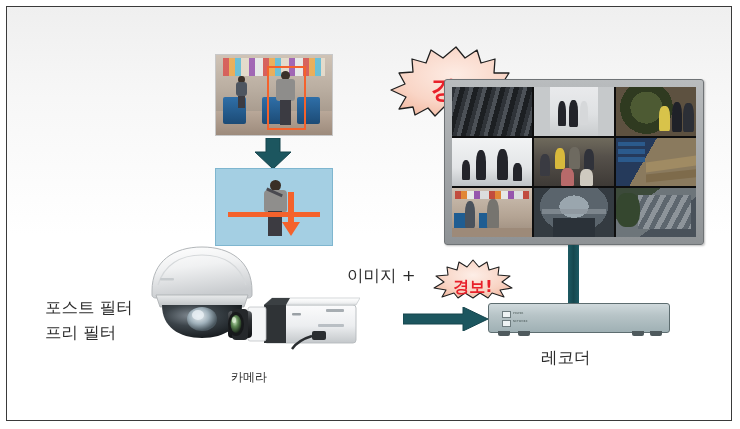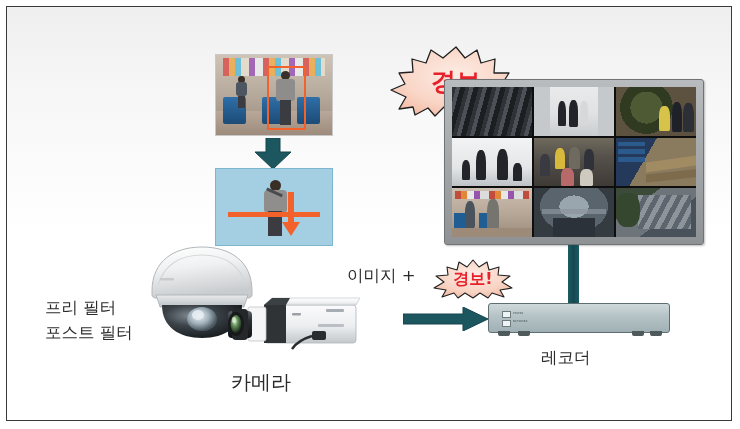--- a/index.html
+++ b/index.html
@@ -114,21 +114,21 @@
   }
   .walker { position:absolute; left:38%; top:14%; width:26%; height:74%; }
   .walker-head { position:absolute; left:32%; top:0; width:36%; height:20%; background:#3a2f26; border-radius:50%; }
   .walker-torso{ position:absolute; left:12%; top:18%; width:76%; height:40%; background:#8f8e8c; border-radius:4px 4px 2px 2px; }
   .walker-strap{ position:absolute; left:18%; top:20%; width:58%; height:5%; background:#4a4a50; transform:rotate(24deg); }
   .walker-legs { position:absolute; left:26%; top:56%; width:48%; height:44%; background:#3c3b41; }
 
   
   .burst { position:absolute; }
   .burst-text {
-    position:absolute; left:0; top:0; width:100%; height:100%;
+    position:absolute; left:0; top:8px; width:100%; height:100%;
     display:flex; align-items:center; justify-content:center;
     color:#e8202a; font-weight:bold;
     font-family:"DejaVu Sans","Liberation Sans",sans-serif;
     pointer-events:none;
   }
   #alert-burst-main { left:382px; top:38px; width:134px; height:72px; }
   #alert-burst-main .burst-text { font-size:25px; }
   #alert-burst-small { left:425px; top:252px; width:82px; height:40px; }
   #alert-burst-small .burst-text { font-size:16px; }
 
@@ -211,21 +211,21 @@
   #flow-arrow-right { left:396px; top:300px; width:86px; height:24px; }
 
   
   .label {
     position:absolute;
     color:#2b2b2b;
     font-family:"DejaVu Sans","Liberation Sans",sans-serif;
     white-space:nowrap;
   }
   #label-filters { left:38px; top:288px; font-size:16.5px; line-height:25px; }
-  #label-camera  { left:224px; top:362px; font-size:20px; }
+  #label-camera  { left:224px; top:362px; font-size:12px; }
   #label-recorder{ left:534px; top:340px; font-size:16.5px; }
   #label-image-plus { left:340px; top:258px; font-size:16.5px; }
 </style>
 </head>
 <body>
 
 <div id="frame">
 <div id="stage">
 
 
@@ -482,22 +482,22 @@
       <div class="rec-ledlabel" style="top:8px;">POWER</div>
       <div class="rec-ledlabel" style="top:16px;">NETWORK</div>
     </div>
     <div class="rec-foot" style="left:10px;"></div>
     <div class="rec-foot" style="left:30px;"></div>
     <div class="rec-foot" style="left:144px;"></div>
     <div class="rec-foot" style="left:162px;"></div>
   </div>
 
   <div class="label" id="label-filters">
+    <div>포스트 필터</div>
     <div>프리 필터</div>
-    <div>포스트 필터</div>
   </div>
 
   <div class="label" id="label-camera">카메라</div>
 
   <div class="label" id="label-recorder">레코더</div>
 
 </div>
 </div>
 
 </body></html>

